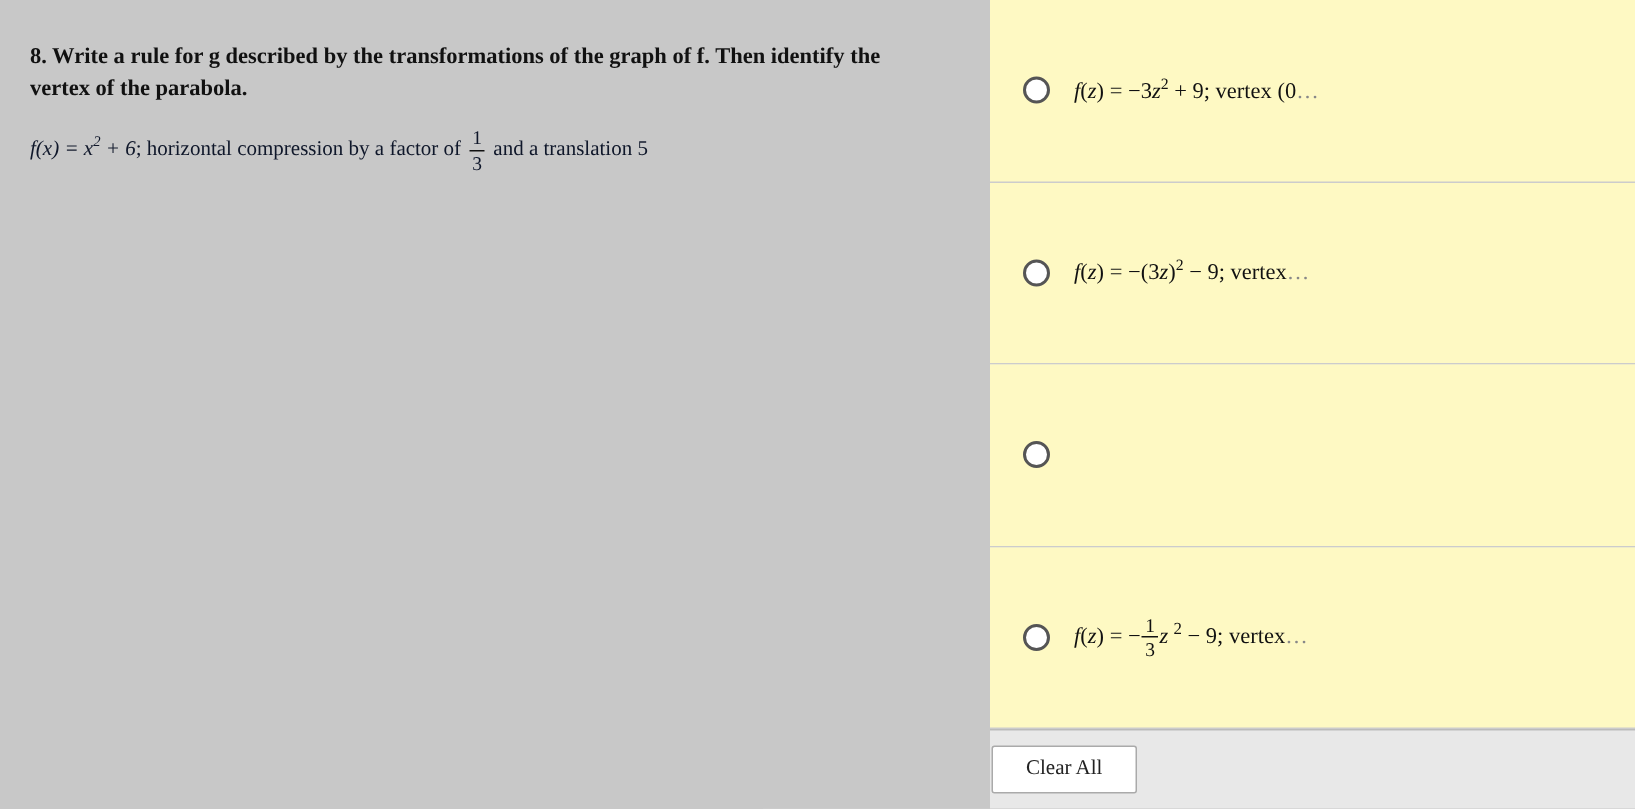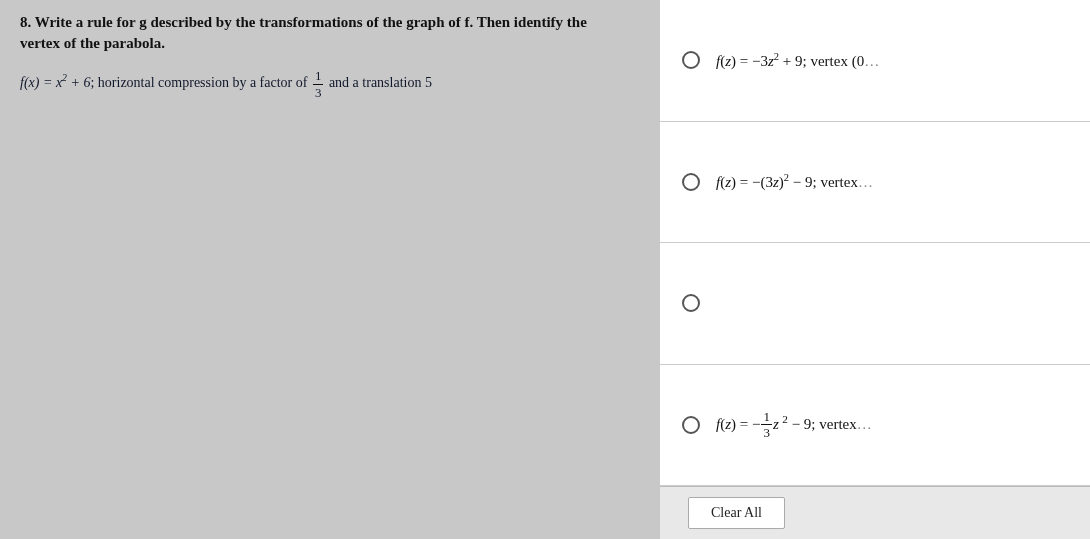--- a/index.html
+++ b/index.html
@@ -8,21 +8,21 @@
       height: 539px;
       overflow: hidden;
       font-family: Georgia, 'Times New Roman', serif;
       background: #d0d0d0;
       display: flex;
     }
     .left-panel {
       width: 660px;
       min-height: 539px;
       background: #c8c8c8;
-      padding: 12px 30px 20px 20px;
+      padding: 28px 30px 20px 20px;
     }
     .question-number {
       font-size: 15px;
       font-weight: bold;
       color: #111;
       margin-bottom: 14px;
       line-height: 1.4;
     }
     .question-text {
       font-size: 14px;
@@ -53,21 +53,21 @@
       display: flex;
       flex-direction: column;
       justify-content: flex-start;
     }
     .option-row {
       display: flex;
       align-items: center;
       padding: 14px 18px 14px 22px;
       border-bottom: 1px solid #ccc;
       min-height: 90px;
-      background: #ffffff;
+      background: #fef9c3;
       flex: 1;
     }
     .option-row:last-of-type {
       border-bottom: none;
     }
     .radio-circle {
       width: 18px;
       height: 18px;
       border-radius: 50%;
       border: 2px solid #555;
@@ -79,21 +79,21 @@
     .option-text {
       font-size: 15px;
       color: #111;
       line-height: 1.5;
     }
     sup { font-size: 0.7em; vertical-align: super; }
     .clear-all-row {
       display: flex;
       justify-content: flex-start;
       align-items: center;
-      padding: 10px 28px;
+      padding: 10px 1px;
       background: #e8e8e8;
       border-top: 1px solid #bbb;
     }
     .clear-all-btn {
       background: #fff;
       border: 1px solid #aaa;
       padding: 7px 22px;
       font-size: 14px;
       cursor: pointer;
       border-radius: 2px;

